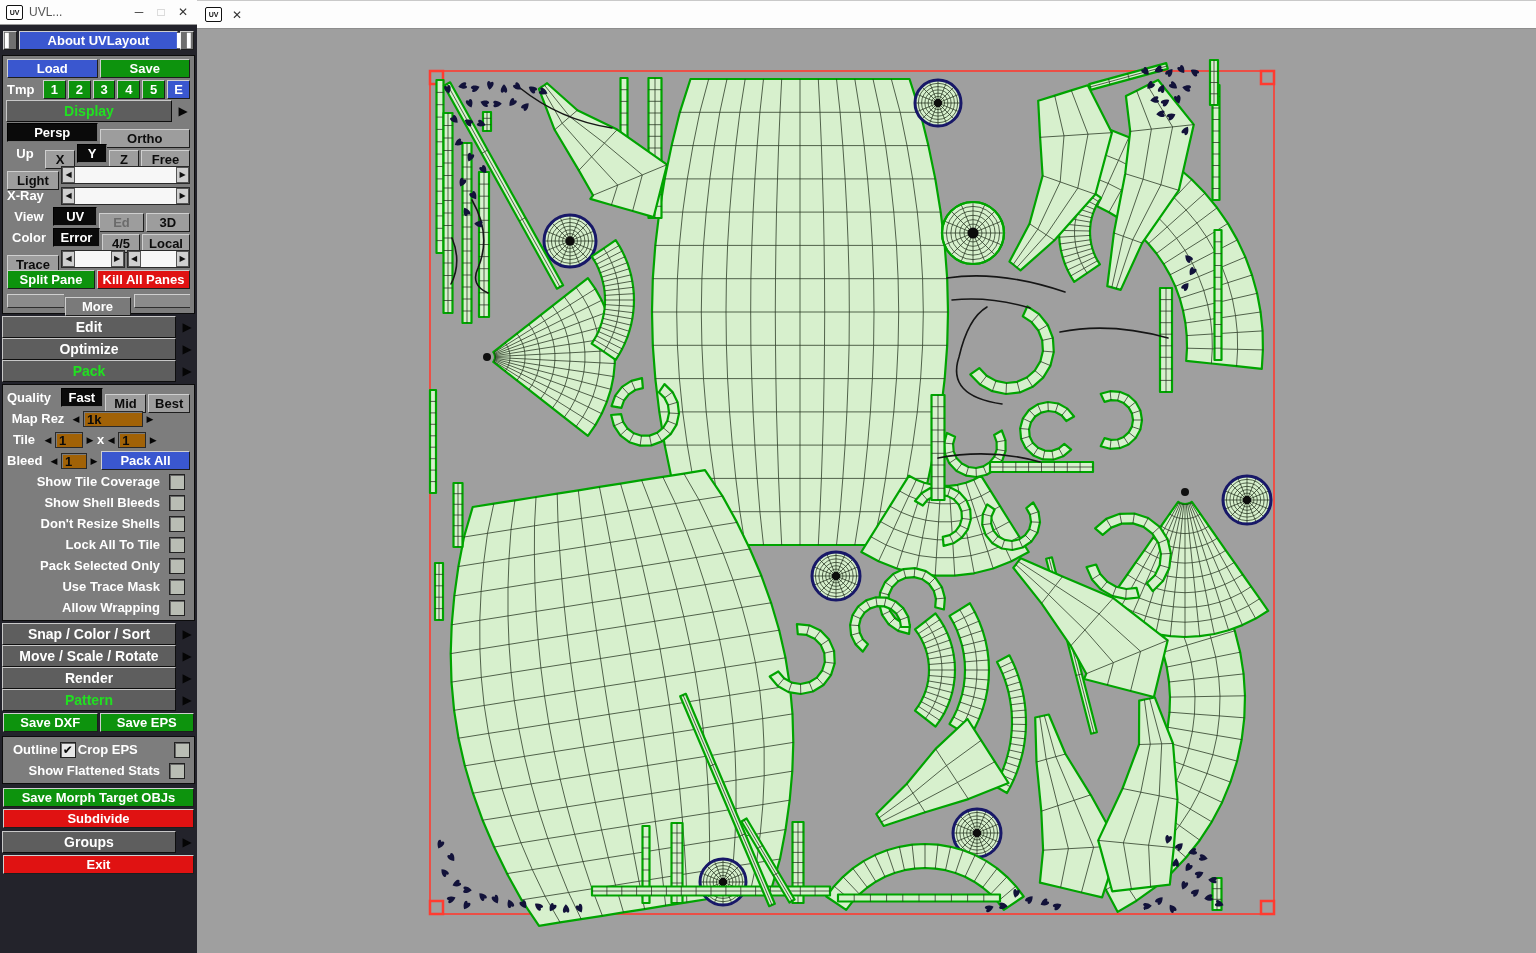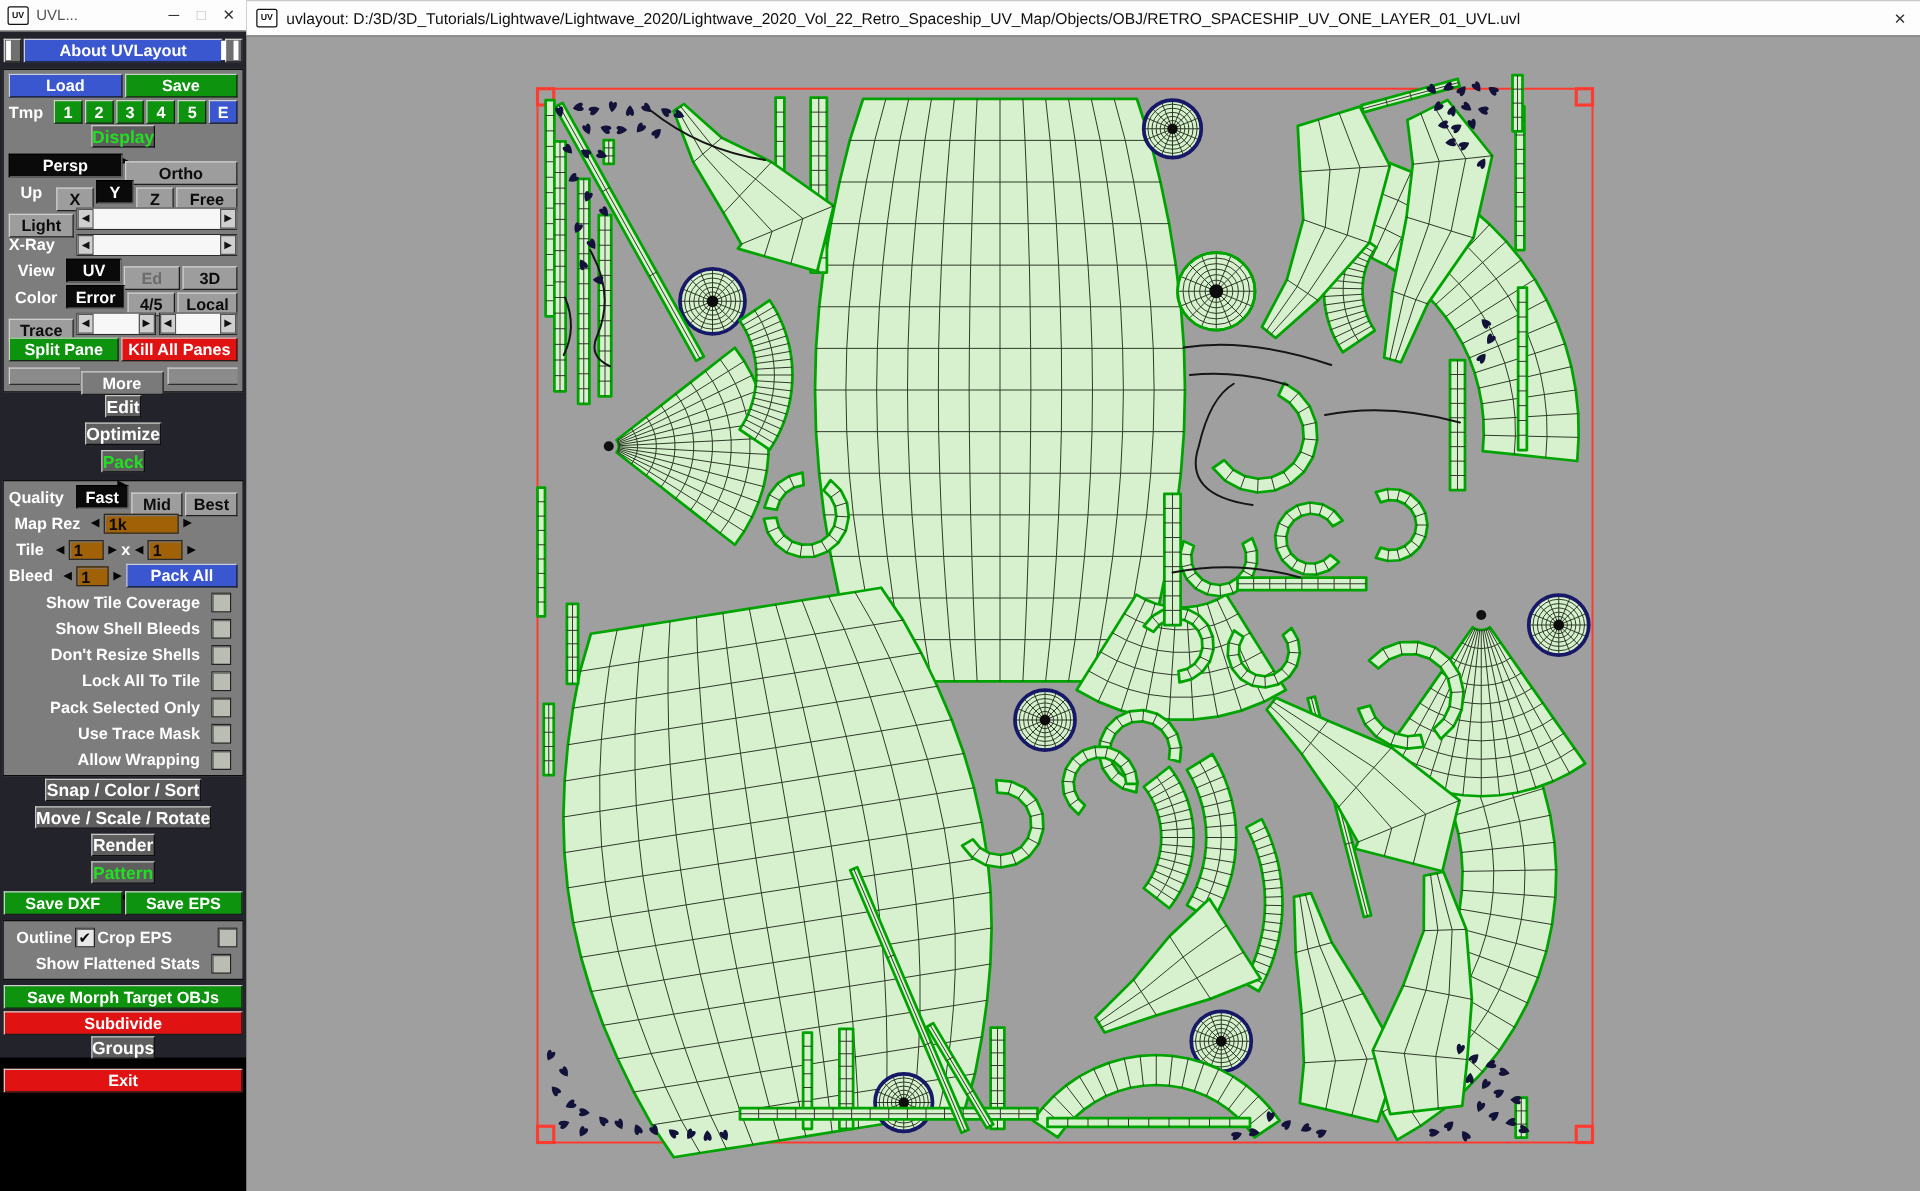--- a/index.html
+++ b/index.html
@@ -1,39 +1,39 @@
 <!DOCTYPE html>
 <html style="--bg-dark: #23232b; --panel: #7d7d7d; --btn: #6f6f6f; --btn-light: #9d9d9d; --sel: #0a0a0a; --green: #0d930d; --red: #e01212; --blue: #3a57cf; --accent-text: #21e021; --view-bg: #9f9f9f; --shell: #d7f0cd; --shell-line: #24331e; --outline: #00a400; --navy: #181868; --frame: #ff3b30; --mark: #12123a;"><head>
 <meta charset="utf-8">
 <style>
   html,body{margin:0;padding:0;background:#000;}
   body{width:1536px;height:953px;position:relative;overflow:hidden;
        font-family:"Liberation Sans","DejaVu Sans",sans-serif;-webkit-font-smoothing:antialiased;}
   
-  #toolwin{position:absolute;left:0;top:0;width:197px;height:846px;background:var(--bg-dark);}
+  #toolwin{position:absolute;left:0;top:0;width:197px;height:953px;background:var(--bg-dark);}
   .titlebar{height:25px;background:#fdfdfd;border-bottom:1px solid #9a9a9a;display:flex;align-items:center;padding:0 6px;gap:6px;box-sizing:border-box;}
   .uvicon{width:15px;height:13px;border:1.5px solid #111;border-radius:2px;color:#111;font-size:7px;font-weight:bold;display:flex;align-items:center;justify-content:center;background:#fff;}
   .wt{color:#555;font-size:12px;flex:1;white-space:nowrap;overflow:hidden;}
   .wbtn{width:16px;text-align:center;color:#333;font-size:12px;cursor:default;}
   .wbtn.dim{color:#bbb;}
   
   .srow{display:flex;align-items:center;gap:2px;padding:0 3px;height:21px;box-sizing:border-box;}
   .panel{background:var(--panel);border:1px solid #0c0c0c;margin:2px 2px;padding:2px 1px;}
   .lbl{color:#fff;font-weight:bold;font-size:13px;}
   .b{background:var(--btn);color:#fff;font-weight:bold;font-size:13px;text-align:center;
      border-top:1px solid #cfcfcf;border-left:1px solid #cfcfcf;border-right:1px solid #1d1d1d;border-bottom:1px solid #1d1d1d;
      display:flex;align-items:center;justify-content:center;height:19px;box-sizing:border-box;cursor:default;}
   .b.lt{background:var(--btn-light);color:#0c0c0c;margin-top:12px;}
   .b.sel{background:var(--sel);color:#fff;border-top-color:#000;border-left-color:#000;border-right-color:#777;border-bottom-color:#777;}
   .b.dis{color:#6b6b6b;}
   .b.green{background:var(--green);}
   .b.red{background:var(--red);}
   .b.blue{background:var(--blue);}
   .grow{flex:1;}
-  .secrow{display:flex;align-items:center;height:22px;padding:0 2px;gap:3px;flex-direction:column;}
+  .secrow{display:flex;align-items:center;height:22px;padding:0 2px;gap:3px;}
   .secbtn{flex:1;height:20px;background:#5e5e5e;border-top:1px solid #c8c8c8;border-left:1px solid #c8c8c8;border-right:1px solid #0e0e0e;border-bottom:1px solid #0e0e0e;color:#fff;font-weight:bold;font-size:14px;display:flex;align-items:center;justify-content:center;cursor:default;}
   .secbtn.gtext{color:var(--accent-text);}
   .arr{width:16px;color:#050505;font-size:12px;text-align:center;}
   .slider{flex:1;display:flex;align-items:center;height:16px;border:1px solid #2a2a2a;background:#f2f2f2;}
   .sArrow{width:13px;height:100%;background:#cfcfcf;color:#111;font-size:8px;display:flex;align-items:center;justify-content:center;border:1px solid #555;box-sizing:border-box;cursor:default;}
   .track{flex:1;height:100%;background:#f7f7f7;}
   .cb{width:14px;height:14px;background:#b9bdb4;border:1px solid #222;box-shadow:inset 1px 1px 0 #666;display:flex;align-items:center;justify-content:center;font-size:12px;color:#050505;font-weight:bold;cursor:default;}
   .cb.on{background:#e8e8e8;}
   .cb.on::after{content:"\2714";}
   .field{background:#a16207;border:1px solid #2a2a2a;box-shadow:inset 1px 1px 0 #7b7b7b;color:#0a0a0a;font-size:13px;font-weight:bold;padding:0 3px;height:16px;line-height:16px;box-sizing:border-box;}
@@ -275,21 +275,20 @@
     <span class="arr">▶</span>
   </div>
   <div class="srow" style="height:21px">
     <div class="b red grow">Exit</div>
   </div>
 </div>
 
 <div id="mainwin">
   <div id="maintitle">
     <span class="uvicon">UV</span>
-    <span class="wt">uvlayout: D:/3D/3D_Tutorials/Lightwave/Lightwave_2020/Lightwave_2020_Vol_22_Retro_Spaceship_UV_Map/Objects/OBJ/RETRO_SPACESHIP_UV_ONE_LAYER_01_UVL.uvl</span>
     <span class="wbtn">✕</span>
   </div>
   <div id="viewport">
     <svg id="uvsvg" width="1339" height="924" viewBox="197 29 1339 924" preserveAspectRatio="none">
         <g>
           <rect x="430" y="71" width="844" height="843" class="rframe"></rect>
           <rect x="430" y="71" width="13" height="13" class="rcorn"></rect>
           <rect x="1261" y="71" width="13" height="13" class="rcorn"></rect>
           <rect x="430" y="901" width="13" height="13" class="rcorn"></rect>
           <rect x="1261" y="901" width="13" height="13" class="rcorn"></rect>

